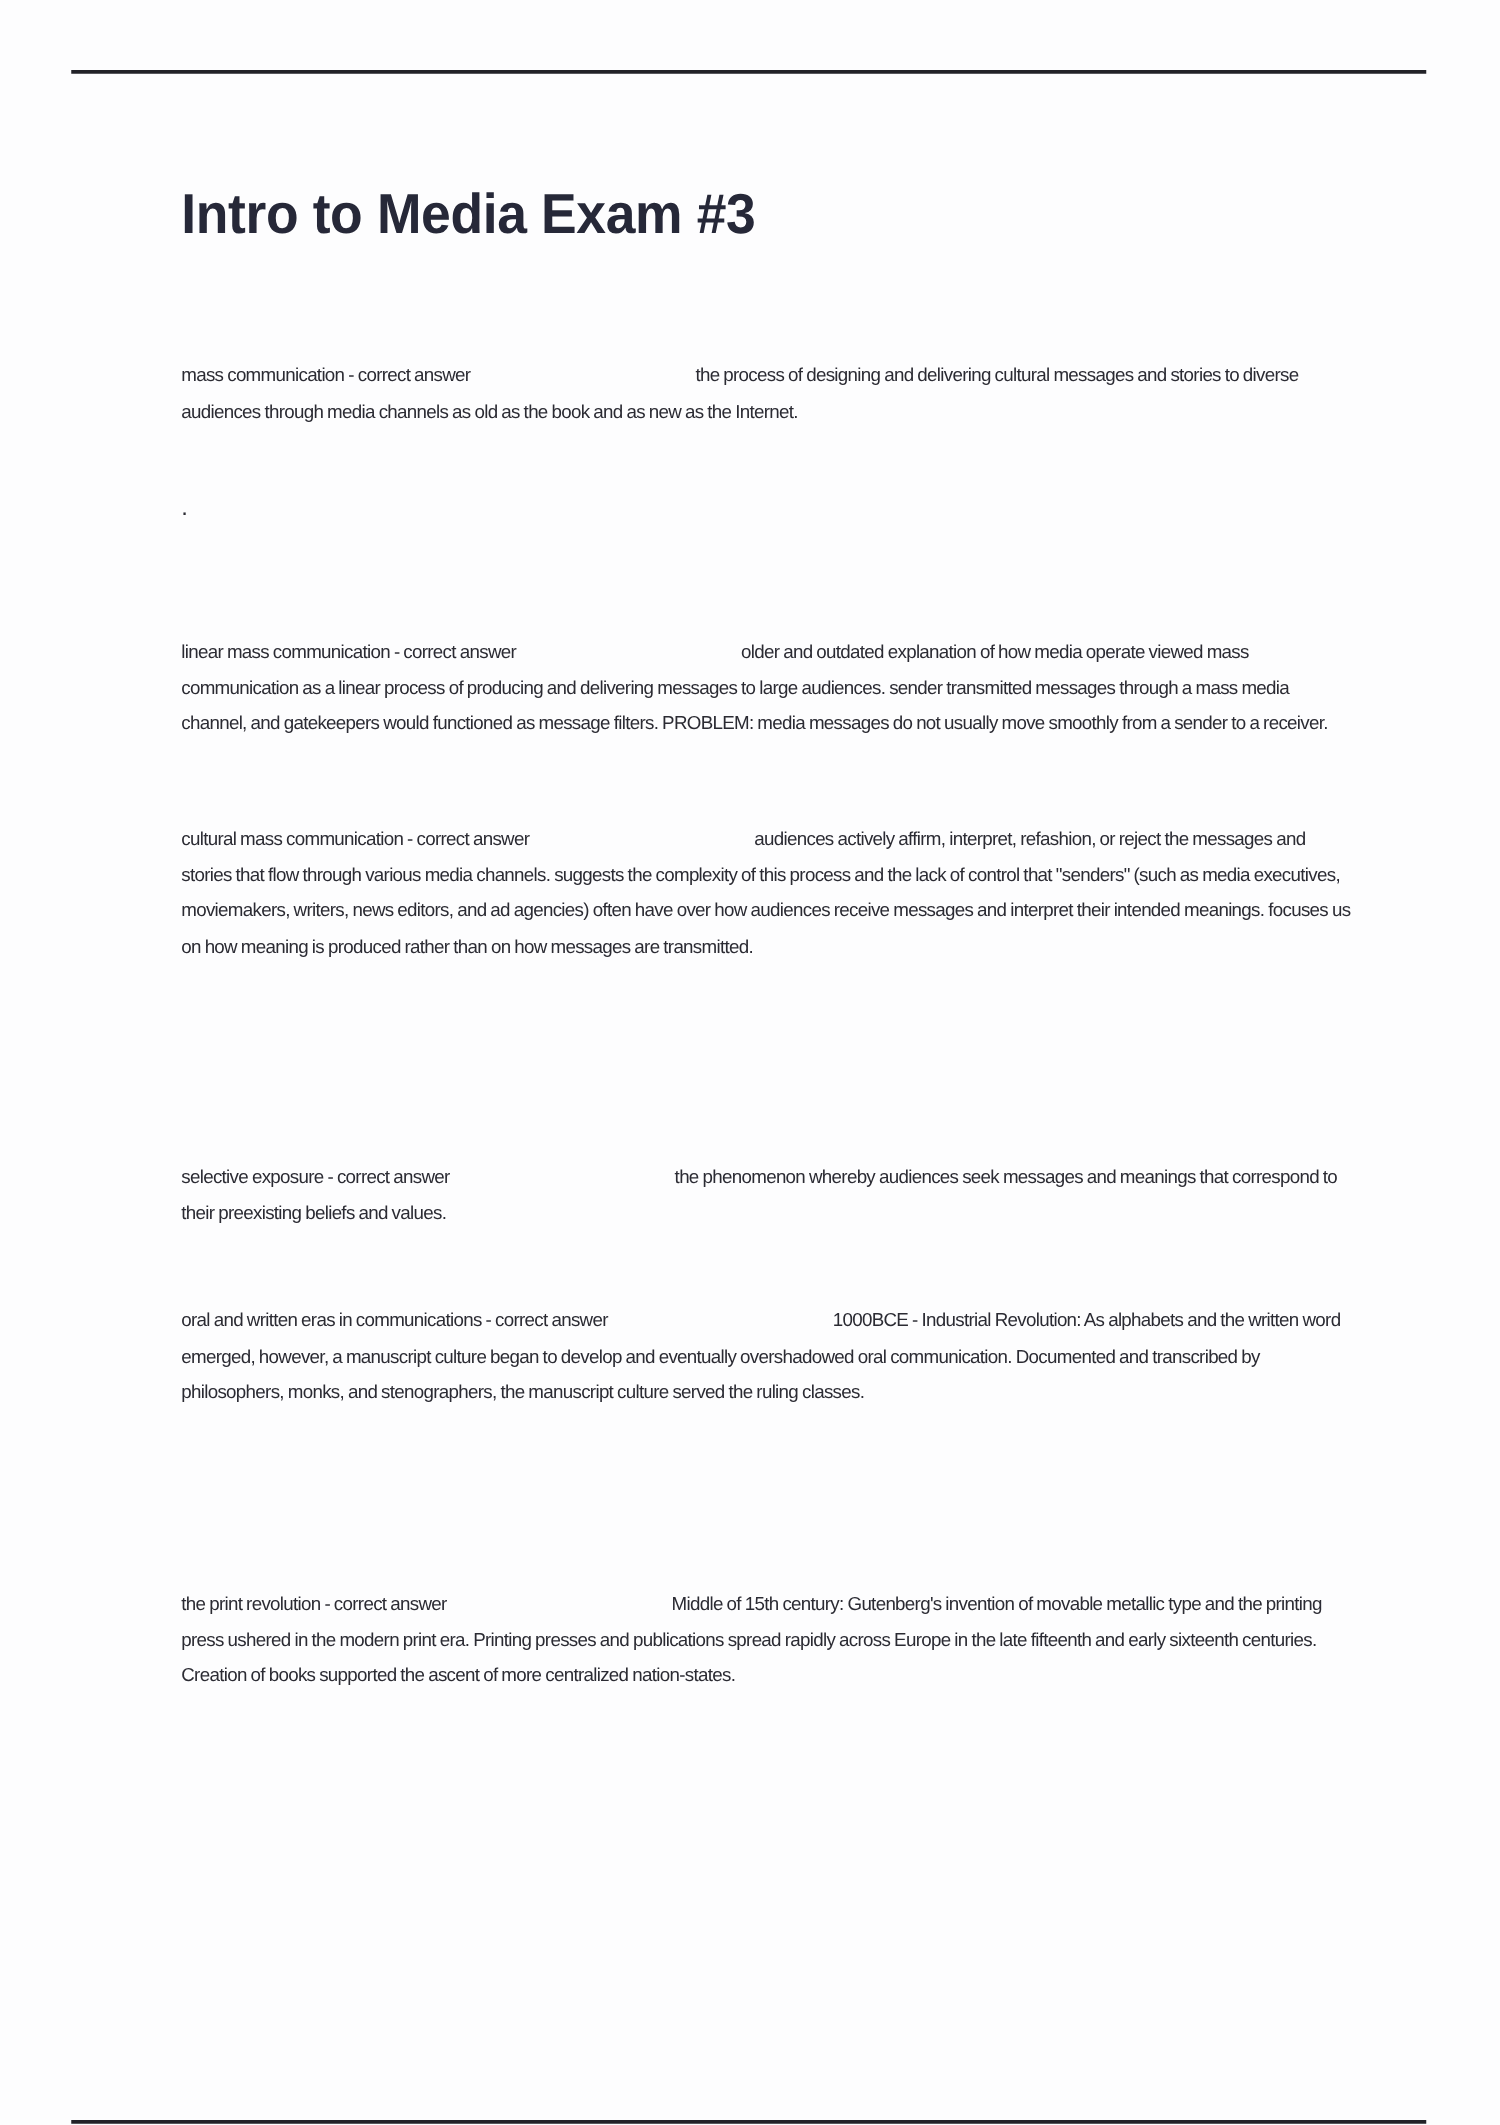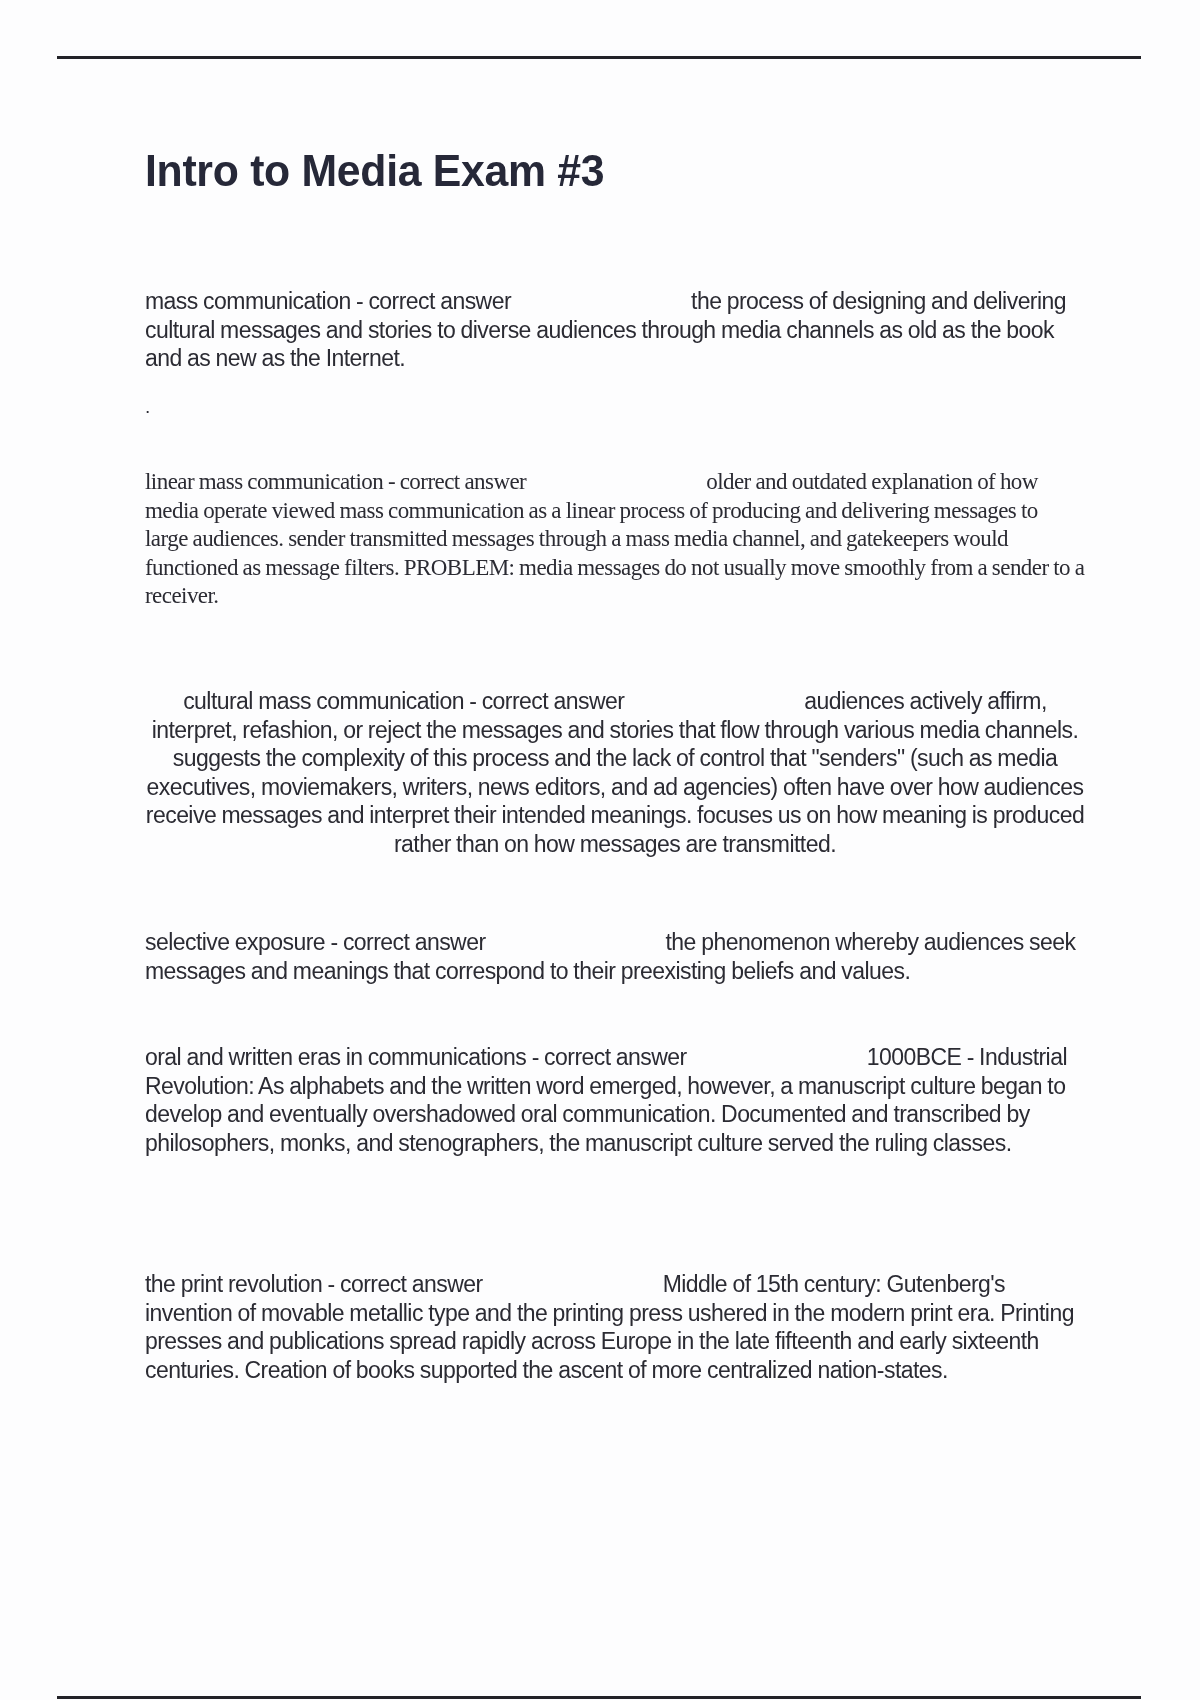--- a/index.html
+++ b/index.html
@@ -40,21 +40,21 @@
       position: absolute;
       left: 145px;
       top: 0;
       width: 940px;
     }
     .entry {
       position: absolute;
       left: 0;
       width: 940px;
       font-family: "Liberation Sans", sans-serif;
-      font-size: 23px;
+      font-size: 15px;
       line-height: 28.6px;
       color: #2b2b33;
       letter-spacing: -0.55px;
       word-spacing: -0.5px;
     }
     .entry .term { }
     .entry .gap { display: inline-block; }
     .dot {
       position: absolute;
       left: 145px;
@@ -69,25 +69,25 @@
 
 <div class="rule top"></div>
 
 <h1 class="title">Intro to Media Exam #3</h1>
 
 <div class="entries">
   <div class="entry" style="top:287px;">
     <span class="term">mass communication - correct answer</span><span class="gap" style="width:180px;"></span><span class="def">the process of designing and delivering cultural messages and stories to diverse audiences through media channels as old as the book and as new as the Internet.</span>
   </div>
 
-  <div class="entry" style="top:468px;font-family:Liberation Serif, serif;">
+  <div class="entry" style="top:508px;">
     <span class="term">linear mass communication - correct answer</span><span class="gap" style="width:180px;"></span><span class="def">older and outdated explanation of how media operate viewed mass communication as a linear process of producing and delivering messages to large audiences. sender transmitted messages through a mass media channel, and gatekeepers would functioned as message filters. PROBLEM: media messages do not usually move smoothly from a sender to a receiver.</span>
   </div>
 
-  <div class="entry" style="top:687px;text-align:center;">
+  <div class="entry" style="top:658px;">
     <span class="term">cultural mass communication - correct answer</span><span class="gap" style="width:180px;"></span><span class="def">audiences actively affirm, interpret, refashion, or reject the messages and stories that flow through various media channels. suggests the complexity of this process and the lack of control that "senders" (such as media executives, moviemakers, writers, news editors, and ad agencies) often have over how audiences receive messages and interpret their intended meanings. focuses us on how meaning is produced rather than on how messages are transmitted.</span>
   </div>
 
   <div class="entry" style="top:928px;">
     <span class="term">selective exposure - correct answer</span><span class="gap" style="width:180px;"></span><span class="def">the phenomenon whereby audiences seek messages and meanings that correspond to their preexisting beliefs and values.</span>
   </div>
 
   <div class="entry" style="top:1043px;">
     <span class="term">oral and written eras in communications - correct answer</span><span class="gap" style="width:180px;"></span><span class="def">1000BCE - Industrial Revolution: As alphabets and the written word emerged, however, a manuscript culture began to develop and eventually overshadowed oral communication. Documented and transcribed by philosophers, monks, and stenographers, the manuscript culture served the ruling classes.</span>
   </div>

